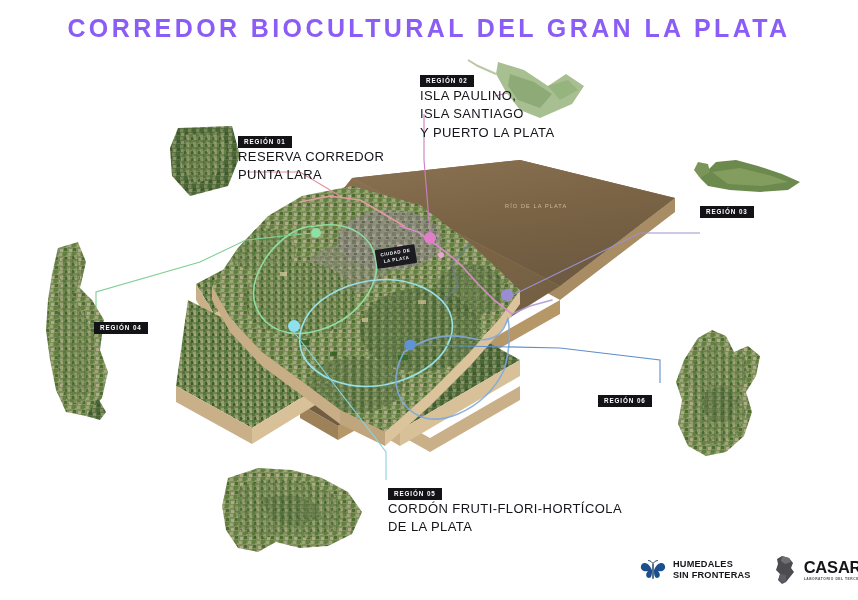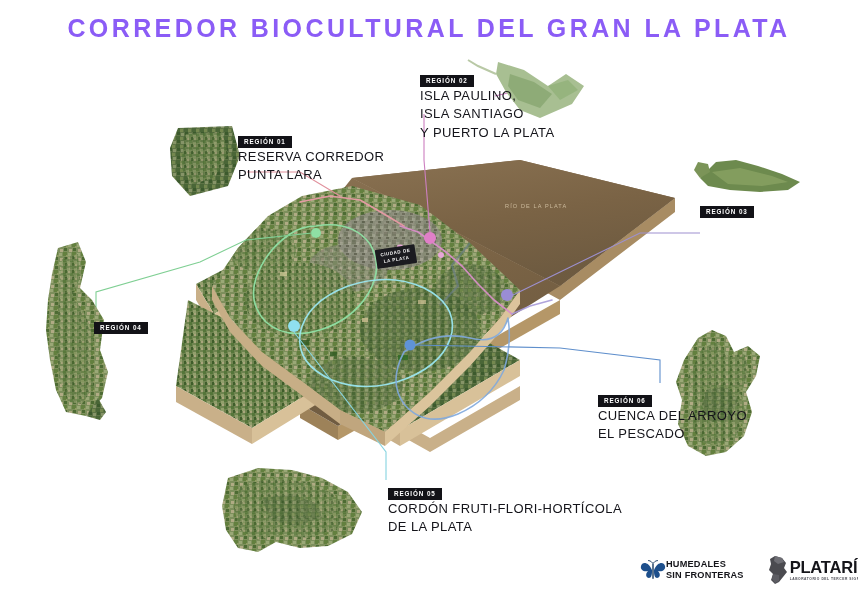--- a/index.html
+++ b/index.html
@@ -50,21 +50,21 @@
     background:#1b1b20;color:#f2f2f2;
     font-size:4.6px;font-weight:700;letter-spacing:.5px;
     line-height:1.45;text-align:center;
     padding:3px 5px;border-radius:1px;
     transform:rotate(-9deg);white-space:nowrap;
   }
 
   
   .logos{position:absolute;left:640px;top:548px;width:205px;height:44px;
          display:flex;align-items:center;gap:22px;}
-  .logo{display:flex;align-items:center;gap:0;}
+  .logo{display:flex;align-items:center;gap:7px;}
   .hsf-text{font-size:9.2px;font-weight:700;line-height:1.16;letter-spacing:.2px;color:#15151a;white-space:nowrap;}
   .casa-block{display:flex;flex-direction:column;align-items:flex-start;line-height:1;}
   .casa-word{font-size:16.5px;font-weight:700;letter-spacing:-.2px;color:#15151a;white-space:nowrap;}
   .casa-word .rio{color:#15151a;}
   .casa-sub{font-size:3.3px;letter-spacing:.55px;font-weight:700;color:#4a4a52;margin-top:2px;white-space:nowrap;}
 </style>
 </head>
 <body>
 
 <div class="stage">
@@ -311,24 +311,20 @@
   <div class="callout" style="left:388px;top:482px;">
     <div class="badge">REGIÓN 05</div>
     <div class="calltext">
       <span>CORDÓN FRUTI-FLORI-HORTÍCOLA</span><br>
       <span>DE LA PLATA</span>
     </div>
   </div>
 
   <div class="callout" style="left:598px;top:389px;">
     <div class="badge">REGIÓN 06</div>
-    <div class="calltext">
-      <span>CUENCA DEL ARROYO</span><br>
-      <span>EL PESCADO</span>
-    </div>
   </div>
 
   <div class="logos">
 
     <div class="logo">
       <svg width="26" height="22" viewBox="0 0 26 22">
         <path d="M12 11 C8 2 2 3 1 7 C0 11 4 13 8 12 C5 15 6 19 9 19 C11 19 12 16 12 13 Z" fill="#1d4f8c"></path>
         <path d="M14 11 C18 2 24 3 25 7 C26 11 22 13 18 12 C21 15 20 19 17 19 C15 19 14 16 14 13 Z" fill="#1d4f8c"></path>
         <rect x="12.3" y="4" width="1.4" height="16" rx=".7" fill="#16395f"></rect>
         <path d="M12.6 4 C11 2 9 1.4 8 1.6" stroke="#16395f" stroke-width="0.9" fill="none"></path>
@@ -341,20 +337,20 @@
     </div>
 
     <div class="logo">
       <svg width="24" height="30" viewBox="0 0 24 30">
         <path d="M9 1 L16 3 L20 8 L18 13 L21 17 L17 22 L13 27 L9 29
                  L5 25 L7 19 L3 15 L5 9 L4 4 Z" fill="#4b4b50"></path>
         <path d="M9 1 L16 3 L18 7 L12 9 L8 6 Z" fill="#6e6e74"></path>
         <path d="M7 19 L13 20 L13 26 L9 28 L6 24 Z" fill="#5d5d63"></path>
       </svg>
       <div class="casa-block">
-        <div class="casa-word"><span>PLATA</span><span class="rio">RÍO</span></div>
+        <div class="casa-word"><span>CASA</span><span class="rio">RÍO</span></div>
         <div class="casa-sub">LABORATORIO DEL TERCER SIGNO</div>
       </div>
     </div>
 
   </div>
 
 </div>
 
 </body></html>

